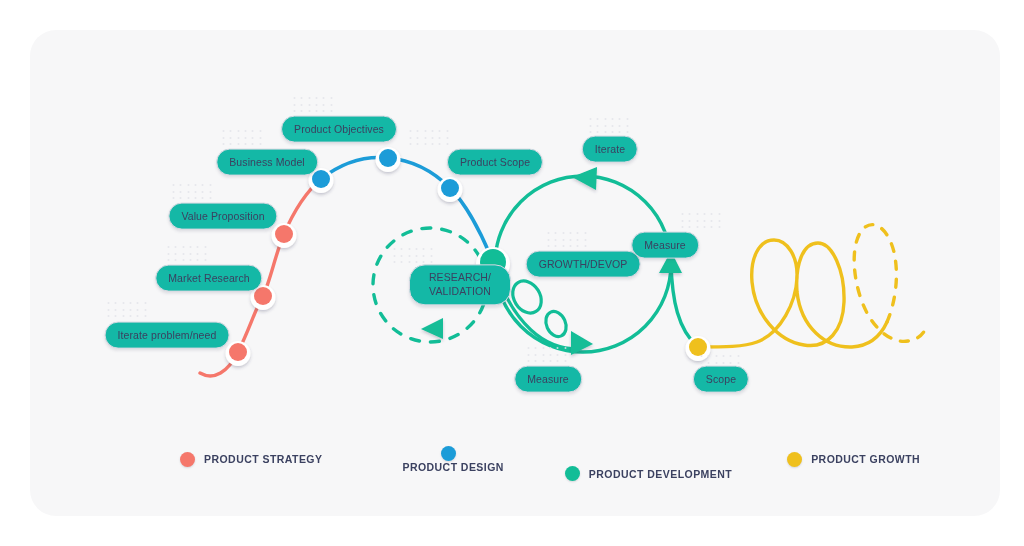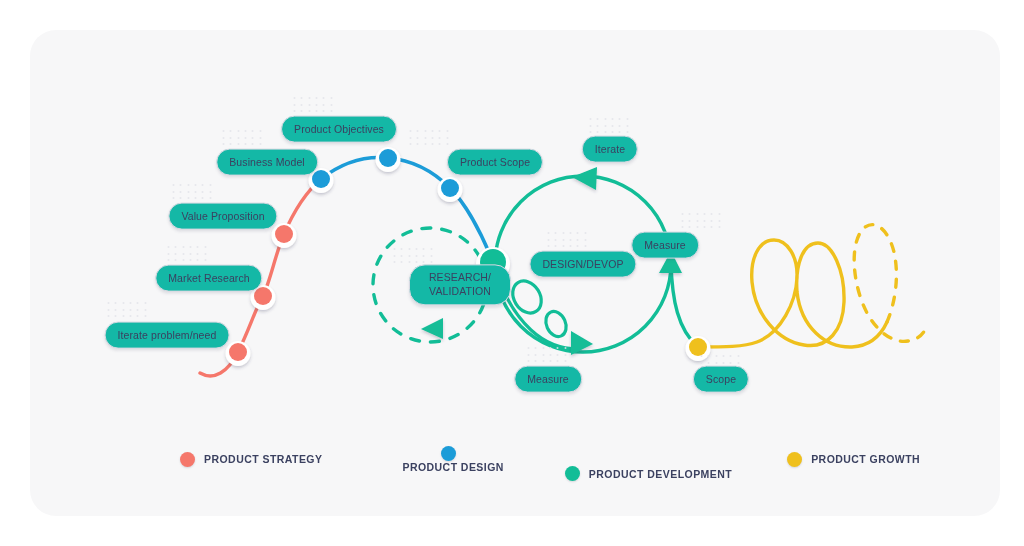--- a/index.html
+++ b/index.html
@@ -401,21 +401,21 @@
     </div>
   <div id="pill-layer">
       <div class="pill" style="left: 167px; top: 335px;">Iterate problem/need</div>
       <div class="pill" style="left: 209px; top: 278px;">Market Research</div>
       <div class="pill" style="left: 223px; top: 216px;">Value Proposition</div>
       <div class="pill" style="left: 267px; top: 162px;">Business Model</div>
       <div class="pill" style="left: 339px; top: 129px;">Product Objectives</div>
       <div class="pill" style="left: 495px; top: 162px;">Product Scope</div>
       <div class="pill" style="left: 721px; top: 379px;">Scope</div>
       <div class="pill two-line" style="left: 430px; top: 285px; width: 76px; margin-left: 30px;">RESEARCH/<br>VALIDATION</div>
-      <div class="pill" style="left: 583px; top: 264px;">DESIGN/DEVOP</div>
+      <div class="pill" style="left: 583px; top: 264px;">GROWTH/DEVOP</div>
       <div class="pill" style="left: 610px; top: 149px;">Iterate</div>
       <div class="pill" style="left: 665px; top: 245px;">Measure</div>
       <div class="pill" style="left: 548px; top: 379px;">Measure</div>
     </div>
 
   <div class="legend" id="legend">
       <div class="legend-item" style="margin-left: 0px;">
         <span class="legend-dot" style="background: rgb(245, 119, 107);"></span>
         <span class="legend-label">PRODUCT STRATEGY</span>
       </div>

